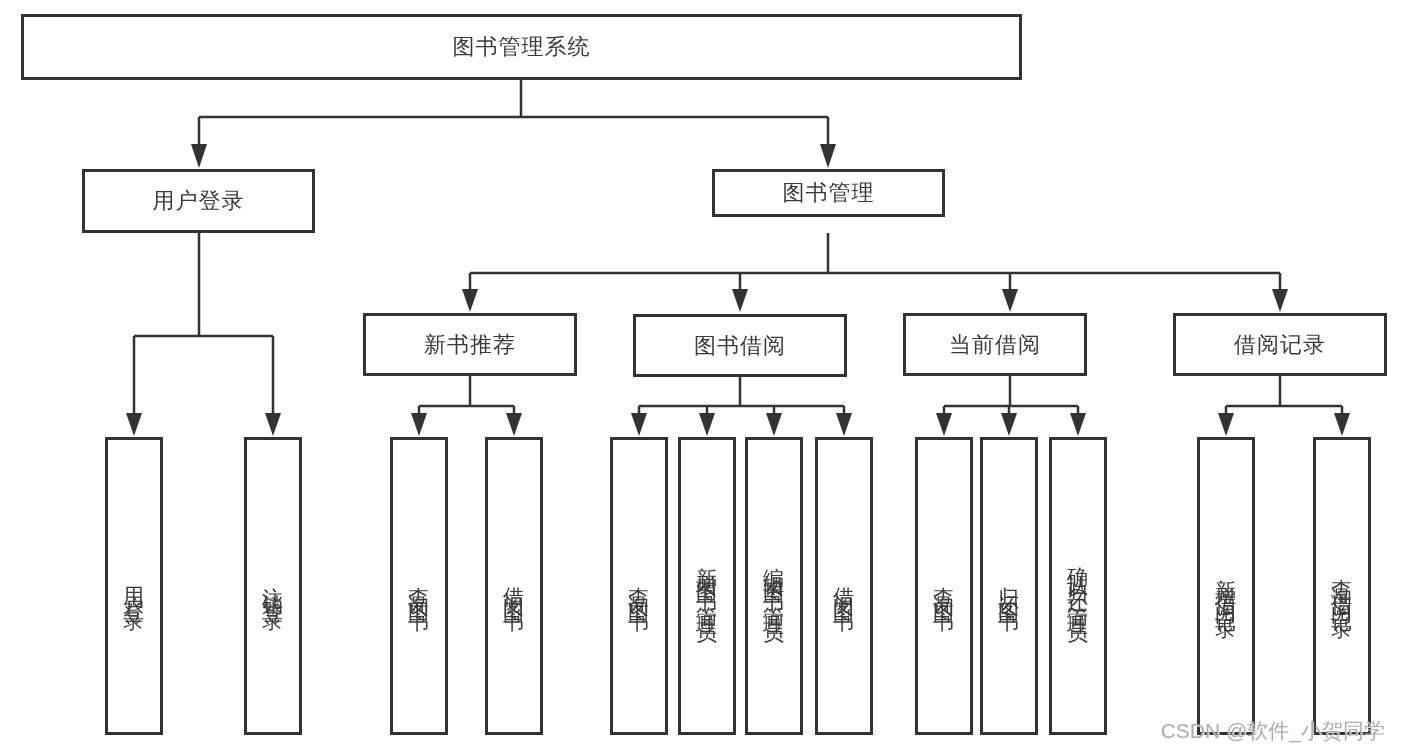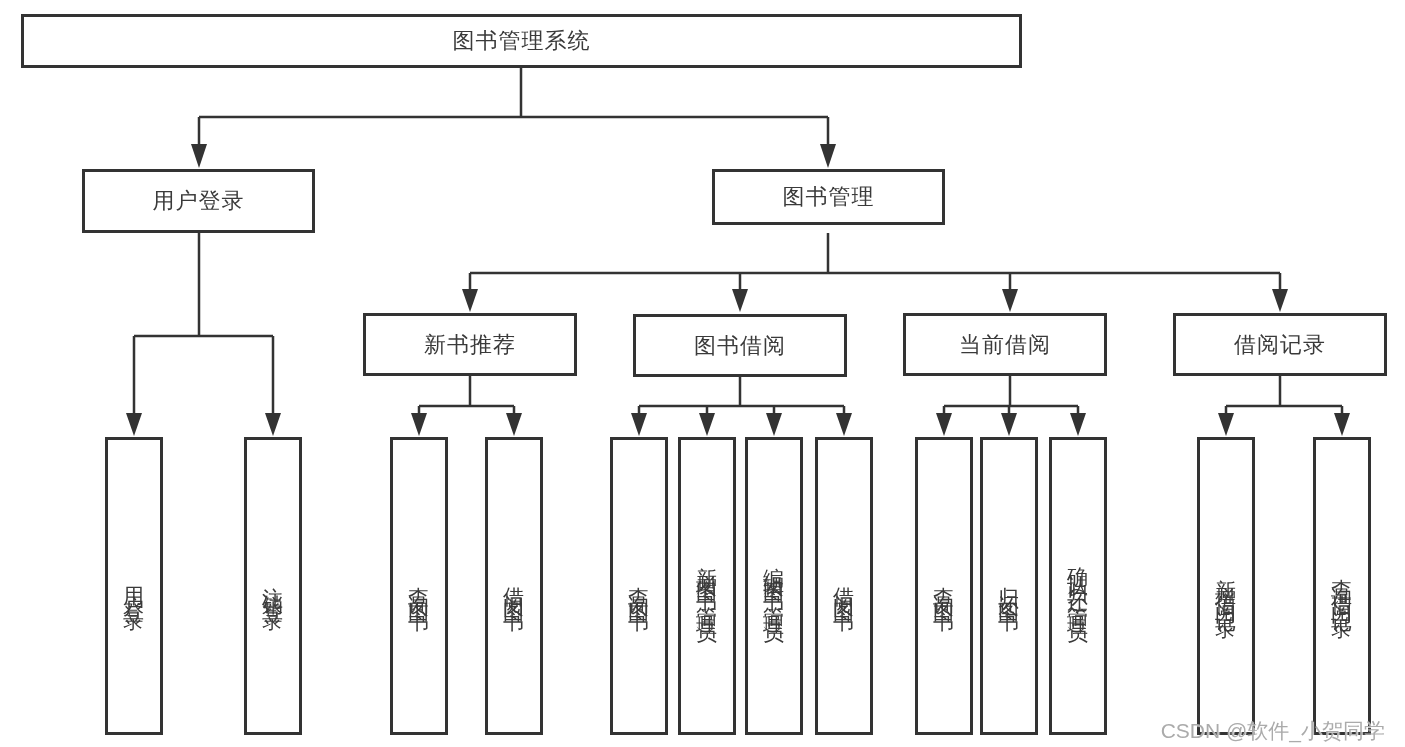--- a/index.html
+++ b/index.html
@@ -100,28 +100,28 @@
 
       <polygon points="936,413 952,413 944,436"></polygon>
       <polygon points="1001,413 1017,413 1009,436"></polygon>
       <polygon points="1070,413 1086,413 1078,436"></polygon>
 
       <polygon points="1218,413 1234,413 1226,436"></polygon>
       <polygon points="1334,413 1350,413 1342,436"></polygon>
     </g>
   </svg>
 
-  <div class="box h" style="left:21px; top:14px; width:1001px; height:54px;">图书管理系统</div>
+  <div class="box h" style="left:21px; top:14px; width:1001px; height:66px;">图书管理系统</div>
 
   <div class="box h" style="left:82px; top:169px; width:233px; height:64px;">用户登录</div>
-  <div class="box h" style="left:712px; top:169px; width:233px; height:56px;">图书管理</div>
+  <div class="box h" style="left:712px; top:169px; width:233px; height:48px;">图书管理</div>
 
   <div class="box h" style="left:363px; top:313px; width:214px; height:63px;">新书推荐</div>
   <div class="box h" style="left:633px; top:314px; width:214px; height:63px;">图书借阅</div>
-  <div class="box h" style="left:903px; top:313px; width:204px; height:63px;">当前借阅</div>
+  <div class="box h" style="left:903px; top:313px; width:184px; height:63px;">当前借阅</div>
   <div class="box h" style="left:1173px; top:313px; width:214px; height:63px;">借阅记录</div>
 
   <div class="box v" style="left:105px; top:437px; width:58px; height:298px;">用户登录</div>
   <div class="box v" style="left:244px; top:437px; width:58px; height:298px;">注销登录</div>
 
   <div class="box v" style="left:390px; top:437px; width:58px; height:298px;">查询图书</div>
   <div class="box v" style="left:485px; top:437px; width:58px; height:298px;">借阅图书</div>
 
   <div class="box v" style="left:610px; top:437px; width:58px; height:298px;">查询图书</div>
   <div class="box v" style="left:678px; top:437px; width:58px; height:298px;">新增图书（管理员）</div>

